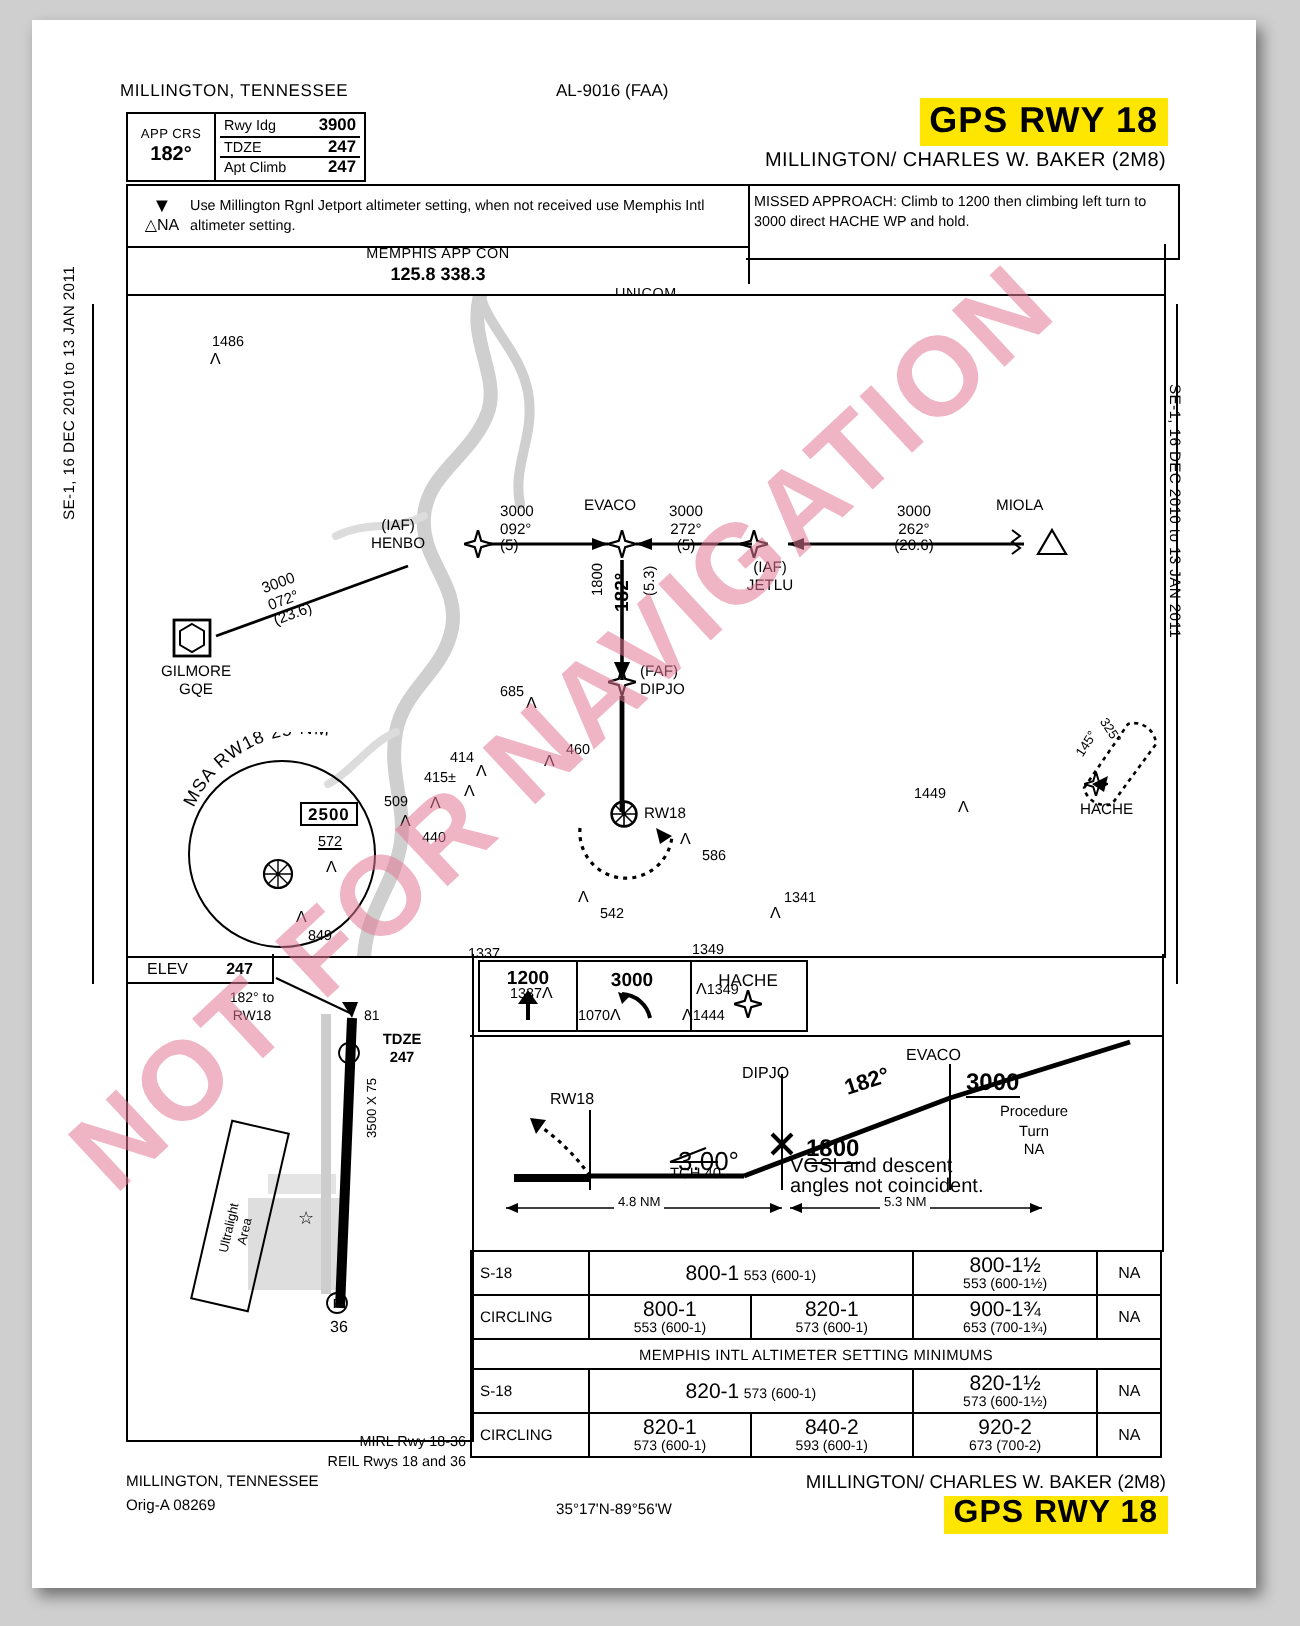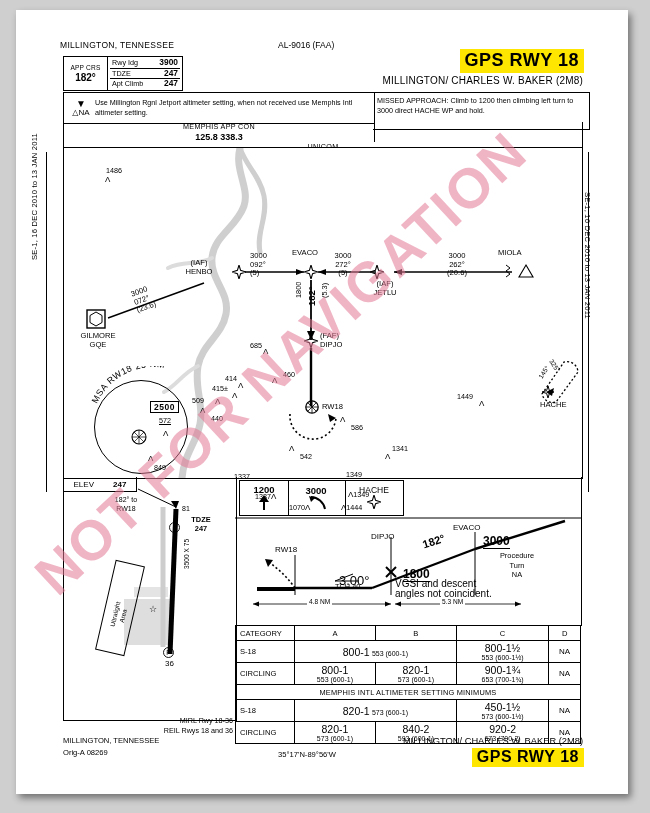--- a/index.html
+++ b/index.html
@@ -508,27 +508,20 @@
         <div class="abs" style="left:218px;top:46px;font-size:8px;">EVACO</div>
         <div class="abs b" style="left:248px;top:57px;font-size:12px;border-bottom:1.4px solid #000;">3000</div>
         <div class="abs ctr" style="left:248px;top:74px;width:68px;font-size:7.4px;line-height:9.5px;"><span id="ptNote">Procedure<br>Turn<br>NA</span></div>
         <div class="abs" style="left:160px;top:102px;width:110px;font-size:10px;line-height:9.5px;">VGSI and descent angles not coincident.</div>
         <div class="abs" style="left:72px;top:121px;font-size:6.6px;background:#fff;padding:0 2px;">4.8 NM</div>
         <div class="abs" style="left:205px;top:121px;font-size:6.6px;background:#fff;padding:0 2px;">5.3 NM</div>
       </div>
 
       <table id="mins">
         <tbody>
-            <tr class="hdrrow">
-          <td class="cat">CATEGORY</td>
-          <td>A</td>
-          <td>B</td>
-          <td>C</td>
-          <td>D</td>
-        </tr>
         <tr>
           <td class="cat">S-18</td>
           <td colspan="2">
             <span class="big">800-1</span>
             <span class="sm">553 (600-1)</span>
           </td>
           <td>
             <div class="big">800-1½</div>
             <div class="sm">553 (600-1½)</div>
           </td>
@@ -553,21 +546,21 @@
         <tr>
           <td class="banner" colspan="5">MEMPHIS INTL ALTIMETER SETTING MINIMUMS</td>
         </tr>
         <tr>
           <td class="cat">S-18</td>
           <td colspan="2">
             <span class="big">820-1</span>
             <span class="sm">573 (600-1)</span>
           </td>
           <td>
-            <div class="big">450-1½</div>
+            <div class="big">820-1½</div>
             <div class="sm">573 (600-1½)</div>
           </td>
           <td>NA</td>
         </tr>
         <tr>
           <td class="cat">CIRCLING</td>
           <td>
             <div class="big">820-1</div>
             <div class="sm">573 (600-1)</div>
           </td>

